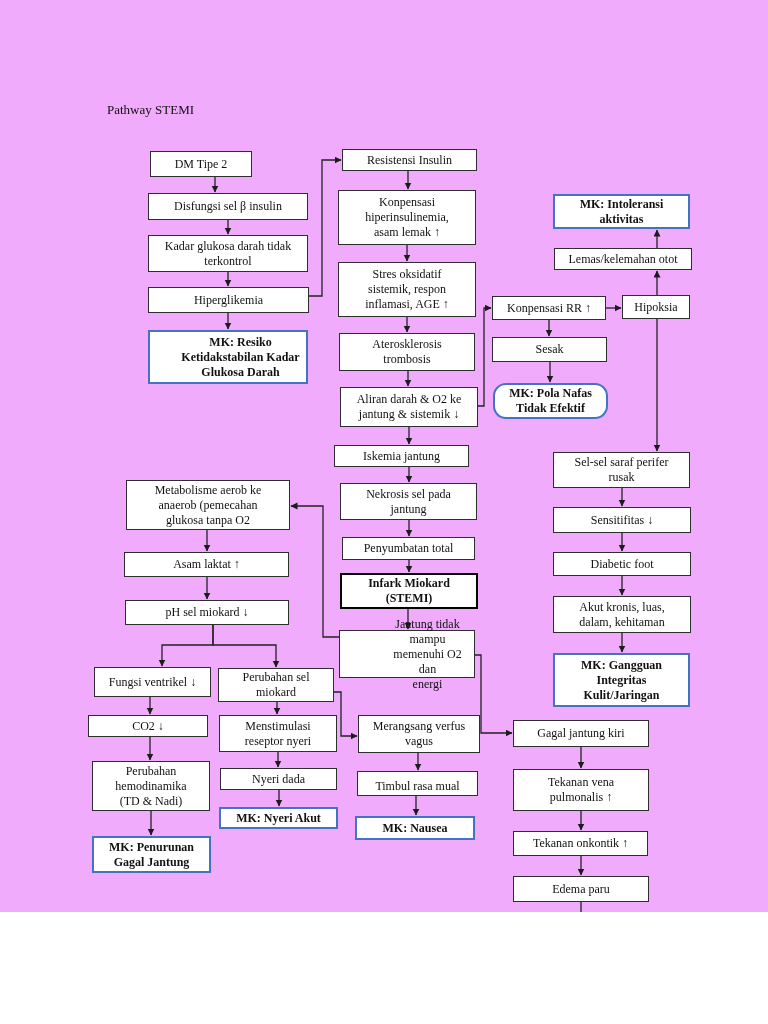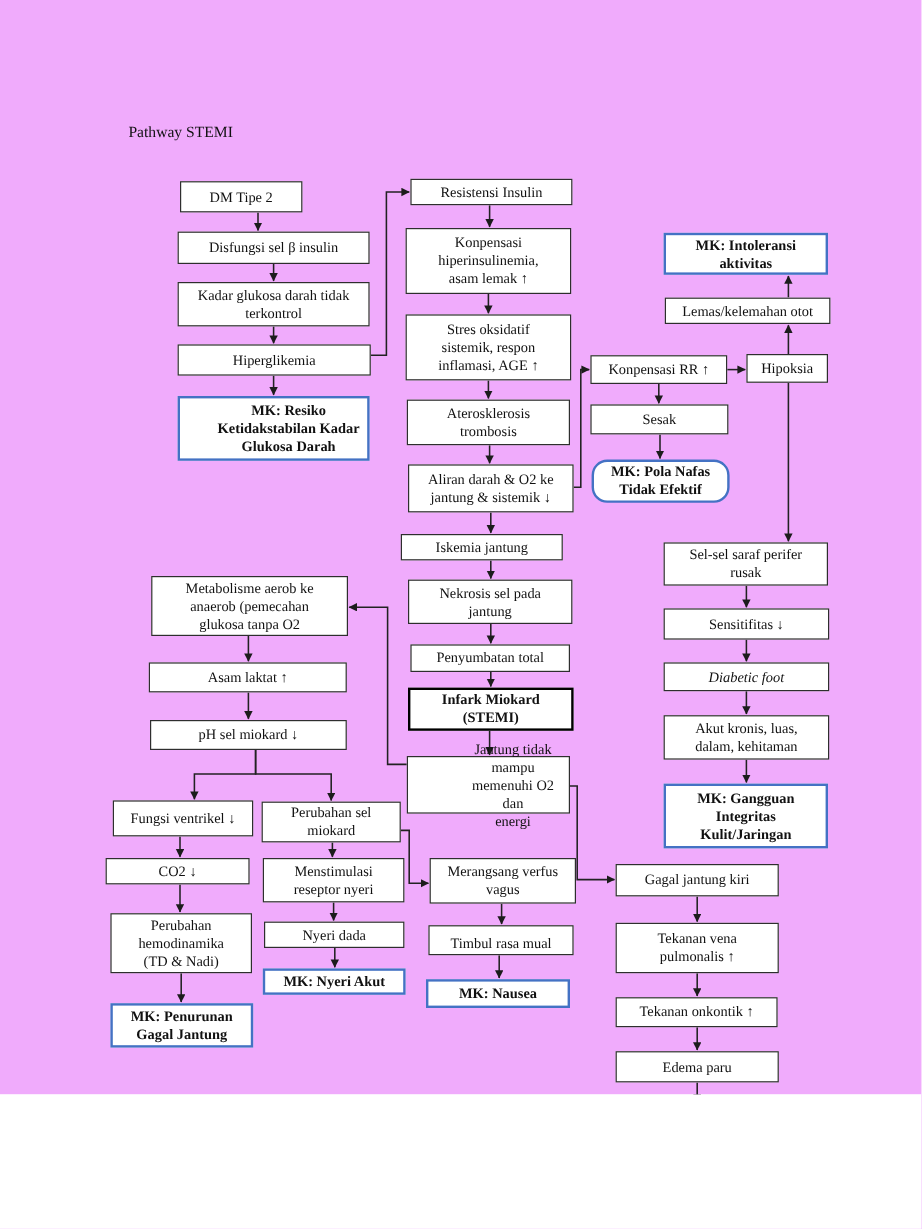--- a/index.html
+++ b/index.html
@@ -5,21 +5,21 @@
   html,body{margin:0;padding:0;background:#fff;}
   #page{position:relative;width:768px;height:912px;background:#f0abfc;overflow:hidden;
         font-family:"Liberation Serif", serif;}
   #title{position:absolute;left:107px;top:102px;font-size:13px;color:#111;}
   .node{position:absolute;box-sizing:border-box;background:#fff;border:1.6px solid #2e2e2e;
         display:flex;align-items:center;justify-content:center;text-align:center;
         font-size:12px;line-height:1.25;color:#111;padding:1px 3px;}
   .node .lbl{white-space:pre-line;}
   .node.mk{border:2px solid #4472c4;font-weight:bold;}
   .node.emphasis{border:2.6px solid #000;font-weight:bold;}
-  .node.italic{font-style:italic;}
+  .node.italic{}
   #edges{position:absolute;left:0;top:0;width:768px;height:1024px;pointer-events:none;}
 </style>
 </head>
 <body>
 
 <div id="page">
   <div id="title">Pathway STEMI</div>
   <svg id="edges" width="768" height="1024" viewBox="0 0 768 1024" xmlns="http://www.w3.org/2000/svg">
     <defs>
       <marker id="arrow" markerWidth="9" markerHeight="9" refX="6.5" refY="3.5" orient="auto" markerUnits="userSpaceOnUse">

